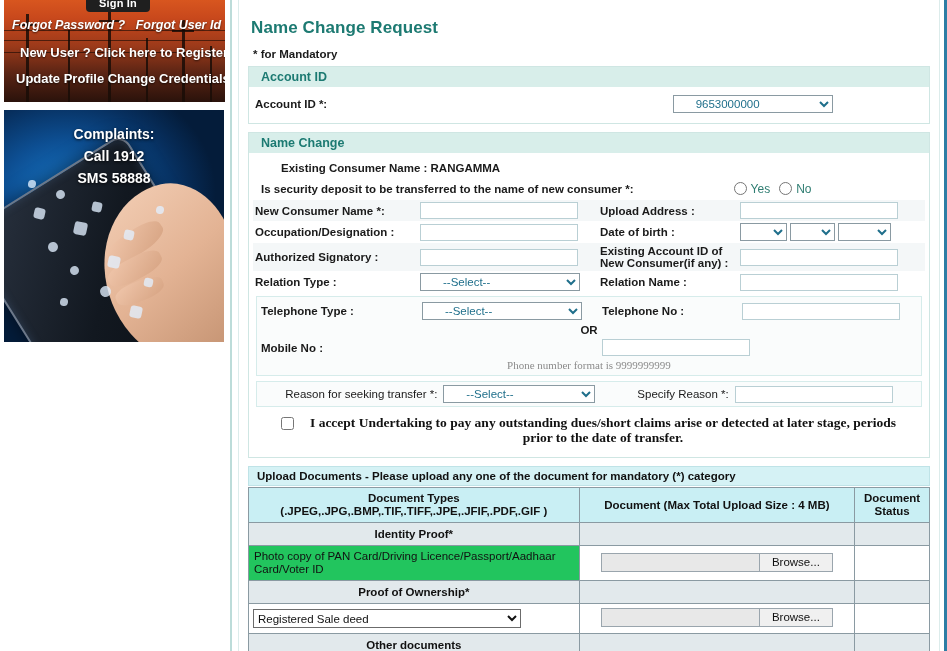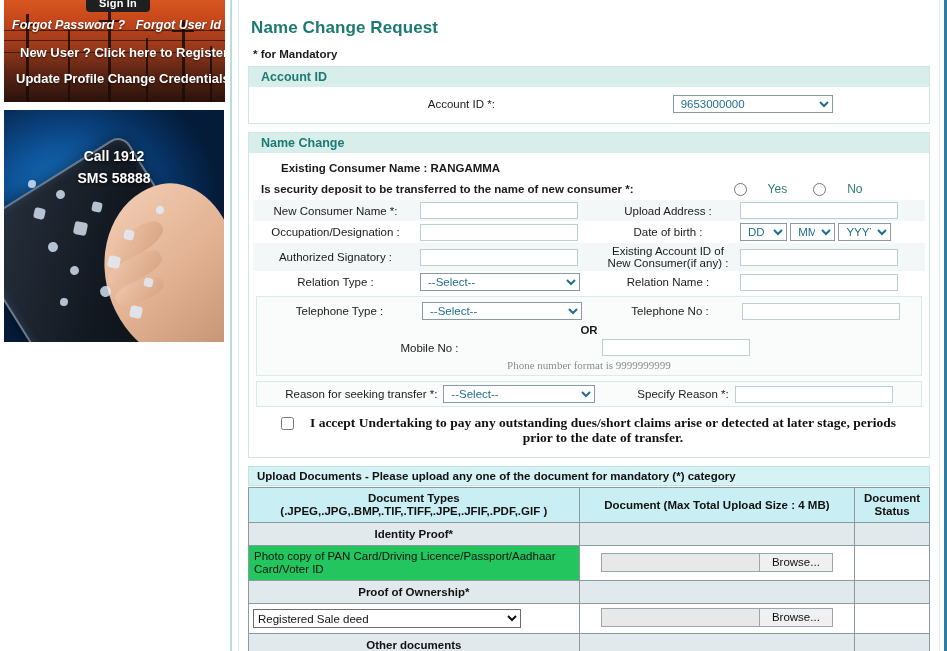--- a/index.html
+++ b/index.html
@@ -154,22 +154,22 @@
     color: #1c7a72;
     font-size: 12.5px;
     font-weight: bold;
     padding: 3px 0 3px 12px;
   }
   .panel-body { padding: 5px 4px 6px 4px; }
 
   table.form { border-collapse: collapse; width: 100%; }
   table.form td { padding: 2px 2px; vertical-align: middle; font-size: 11.5px; }
   .lbl {
-    text-align: center;
-    font-weight: normal;
+    text-align: left;
+    font-weight: bold;
     color: #1a1a1a;
     font-size: 11.5px;
     white-space: nowrap;
     padding-right: 4px;
   }
   .lbl.two-line { line-height: 12px; }
 
   .txt {
     border: 1px solid #b9cfd4;
     background: #ffffff;
@@ -180,21 +180,21 @@
     color: #0b5d7a;
     outline: none;
   }
   .sel {
     border: 1px solid #8a9aa2;
     background: #ffffff;
     height: 18px;
     font-size: 11.5px;
     font-family: "Liberation Sans", sans-serif;
     color: #1f6f8b;
-    padding: 0 3px;
+    padding: 0 18px;
     outline: none;
   }
 
   .row-existing {
     font-size: 11.5px;
     font-weight: bold;
     color: #1a1a1a;
     padding: 4px 0 4px 28px;
   }
   .row-existing .val { font-weight: bold; }
@@ -204,22 +204,22 @@
     font-size: 11.5px;
     font-weight: bold;
     color: #1a1a1a;
     display: flex;
     align-items: center;
   }
   .row-secdep .q { flex: 0 0 auto; }
   .radio-group {
     margin-left: 100px;
     display: flex;
-    align-items: flex-end;
-    gap: 20px;
+    align-items: flex-start;
+    gap: 3px;
     font-weight: normal;
   }
   .radio-group label {
     color: #2f7d72;
     font-size: 12px;
     margin-right: 6px;
   }
   input[type=radio] { margin: 0 1px 0 0; vertical-align: middle; }
 
   .shaded { background: #f4f7f8; }
@@ -406,20 +406,21 @@
       <div class="sparkle" style="left:88px; top:92px;  width:10px; height:10px;"></div>
       <div class="sparkle round" style="left:24px; top:70px;  width:8px;  height:8px;"></div>
       <div class="sparkle" style="left:104px;top:146px; width:12px; height:12px;"></div>
       <div class="sparkle round" style="left:66px; top:156px; width:9px;  height:9px;"></div>
       <div class="sparkle" style="left:120px;top:120px; width:10px; height:10px;"></div>
       <div class="sparkle round" style="left:96px; top:176px; width:11px; height:11px;"></div>
       <div class="sparkle" style="left:140px;top:168px; width:9px;  height:9px;"></div>
       <div class="sparkle round" style="left:56px; top:188px; width:8px;  height:8px;"></div>
       <div class="sparkle" style="left:126px;top:196px; width:12px; height:12px;"></div>
       <div class="sparkle round" style="left:152px;top:96px;  width:8px;  height:8px;"></div>
+      <div class="complaint-text ct1">Complaints:</div>
       <div class="complaint-text ct2">Call 1912</div>
       <div class="complaint-text ct3">SMS 58888</div>
     </div>
   </div>
 
   <div id="main">
     <div id="main-inner">
 
       <h1 class="page-title">Name Change Request</h1>
       <div class="mandatory-note">* for Mandatory</div>

